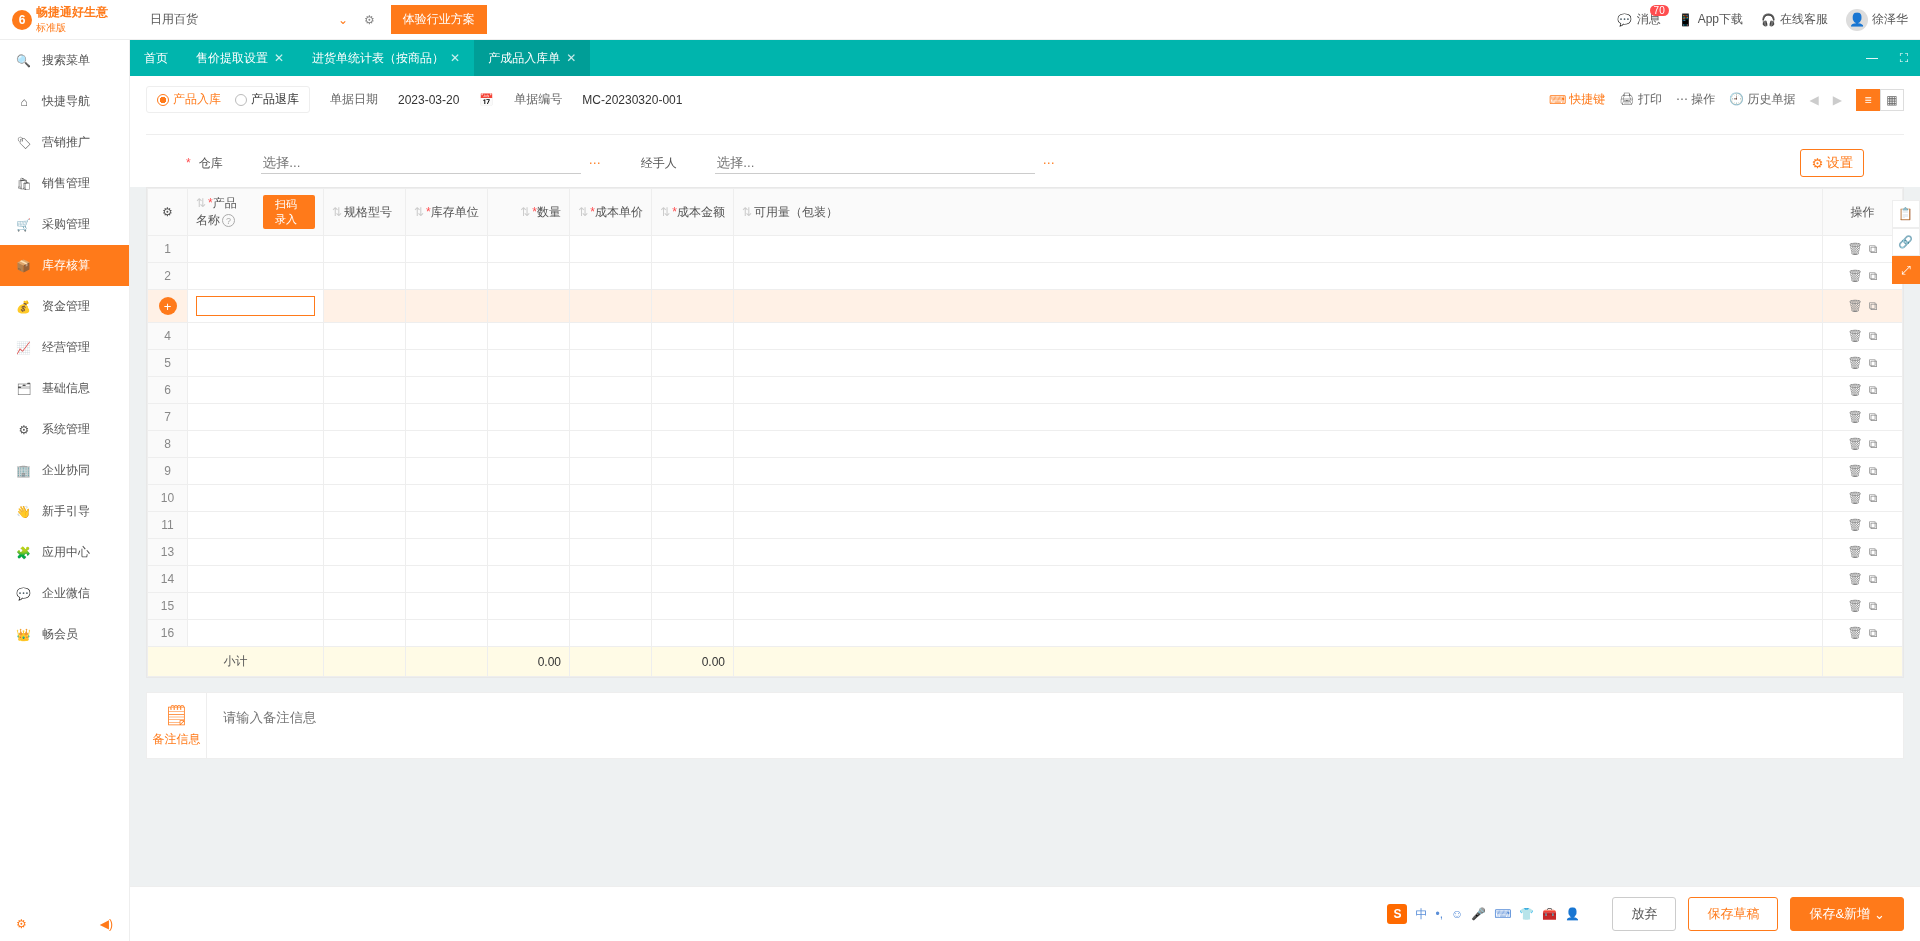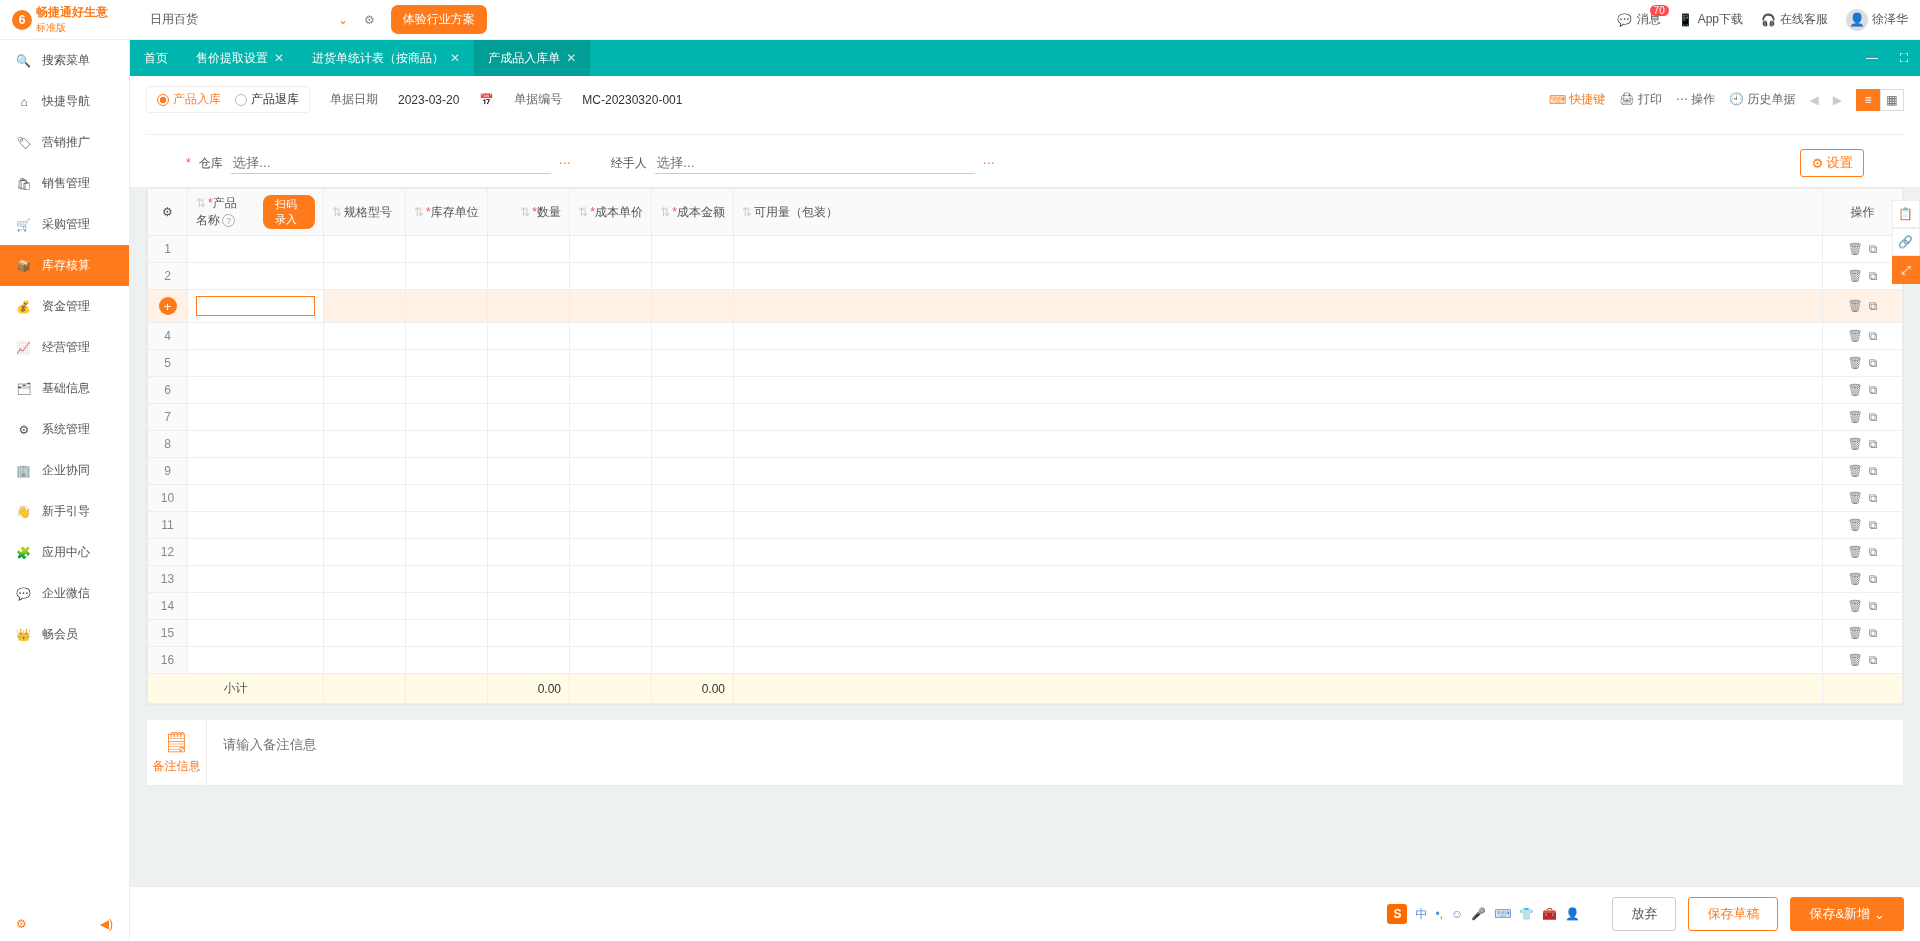--- a/index.html
+++ b/index.html
@@ -9,21 +9,21 @@
 
 
 .topbar { display: flex; align-items: center; height: 40px; padding: 0 12px; background: #fff; border-bottom: 1px solid #eee; }
 .logo-area { display: flex; align-items: center; width: 118px; }
 .logo-icon { width: 20px; height: 20px; border-radius: 50%; background: #ff7a1a; display: flex; align-items: center; justify-content: center; color: #fff; font-weight: bold; margin-right: 4px; }
 .logo-text { color: #ff7a1a; font-size: 12px; font-weight: bold; }
 .logo-sub { color: #ff7a1a; font-size: 10px; }
 .top-dropdown { margin-left: 20px; display: flex; align-items: center; color: #555; cursor: pointer; }
 .top-dropdown .chev { color: #ff7a1a; margin-left: 140px; }
 .gear-btn { margin-left: 16px; color: #888; cursor: pointer; }
-.try-btn { margin-left: 16px; background: #ff7a1a; color: #fff; padding: 6px 12px; border-radius: 7px; border: none; cursor: pointer; font-size: 12px; }
+.try-btn { margin-left: 16px; background: #ff7a1a; color: #fff; padding: 6px 12px; border-radius: 0; border: none; cursor: pointer; font-size: 12px; }
 .top-right { margin-left: auto; display: flex; align-items: center; gap: 18px; color: #555; }
 .top-right .item { display: flex; align-items: center; gap: 4px; cursor: pointer; position: relative; }
 .badge { position: absolute; top: -6px; right: -8px; background: #ff4d4f; color: #fff; border-radius: 8px; font-size: 10px; padding: 0 4px; }
 .avatar { width: 22px; height: 22px; border-radius: 50%; background: #ddd; display: inline-flex; align-items: center; justify-content: center; color: #999; font-size: 13px; }
 
 .main-row { display: flex; flex: 1; overflow: hidden; }
 
 
 .sidebar { width: 130px; background: #fff; border-right: 1px solid #eee; display: flex; flex-direction: column; }
 .side-item { display: flex; align-items: center; gap: 10px; padding: 12px 16px; color: #555; cursor: pointer; }
@@ -57,21 +57,21 @@
 .head-actions .hk { color: #ff7a1a; display: flex; align-items: center; gap: 3px; }
 .view-toggle { display: flex; }
 .view-toggle .vt { width: 24px; height: 22px; border: 1px solid #ddd; display: flex; align-items: center; justify-content: center; cursor: pointer; }
 .view-toggle .vt.active { background: #ff7a1a; color: #fff; border-color: #ff7a1a; }
 
 
 .form-fields { display: flex; align-items: center; gap: 40px; padding: 14px 40px 10px 40px; }
 .field { display: flex; align-items: center; gap: 8px; }
 .field .req { color: #ff4d4f; }
 .field .label { color: #555; }
-.field .input { border: none; border-bottom: 1px solid #ccc; min-width: 320px; padding: 3px 2px; color: #8b5cf6; background: transparent; }
+.field .input { border: none; border-bottom: 1px solid #ccc; min-width: 320px; padding: 3px 2px; color: #8b5cf6; background: transparent; margin-left: 30px; }
 .field .more { color: #ff7a1a; cursor: pointer; }
 .settings-btn { margin-left: auto; border: 1px solid #ff7a1a; color: #ff7a1a; padding: 4px 10px; border-radius: 3px; background: #fff; cursor: pointer; display: flex; align-items: center; gap: 3px; }
 
 
 .table-wrap { margin: 0 16px; background: #fff; border: 1px solid #e8e8e8; }
 table { border-collapse: collapse; width: 100%; table-layout: fixed; }
 th, td { border: 1px solid #eee; padding: 6px 8px; font-size: 12px; height: 26px; }
 thead th { background: #fafafa; color: #555; font-weight: normal; text-align: left; position: relative; }
 thead th .sort { color: #ccc; margin-right: 2px; }
 thead th .req { color: #ff4d4f; }
@@ -85,21 +85,21 @@
 col.c-avail { }
 col.c-actions { width: 80px; }
 td.num { text-align: center; color: #888; background: #fafafa; }
 td.actions { text-align: center; color: #888; }
 td.actions span { cursor: pointer; margin: 0 3px; }
 tr.active-row td { background: #fff1e6; }
 tr.active-row td.num { background: #fff1e6; }
 tr.active-row td.name-cell { background: #fff; }
 .add-btn { width: 18px; height: 18px; border-radius: 50%; background: #ff7a1a; color: #fff; display: inline-flex; align-items: center; justify-content: center; font-size: 13px; }
 .name-cell .cell-box { border: 1px solid #ff7a1a; height: 20px; display: block; }
-.scan-btn { background: #ff7a1a; color: #fff; padding: 2px 12px; border-radius: 8px; font-size: 11px; float: right; margin-left: 16px; }
+.scan-btn { background: #ff7a1a; color: #fff; padding: 2px 12px; border-radius: 2px; font-size: 11px; float: right; margin-left: 16px; }
 .th-name { display: flex; align-items: center; justify-content: space-between; }
 .help-ico { display:inline-block; width:13px;height:13px;border-radius:50%;border:1px solid #aaa;color:#aaa;font-size:9px;text-align:center;line-height:12px;margin-left:2px; }
 tfoot td { background: #fffbe6; text-align: right; }
 tfoot td.lbl { text-align: center; color: #555; }
 
 
 .notes-wrap { margin: 14px 16px 0 16px; background: #fff; display: flex; border: 1px solid #eee; }
 .notes-side { width: 60px; display: flex; flex-direction: column; align-items: center; justify-content: center; gap: 4px; color: #ff7a1a; border-right: 1px solid #eee; padding: 10px 0; }
 .notes-side .ico { font-size: 20px; }
 .notes-input { flex: 1; border: none; padding: 16px; color: #aaa; resize: none; }
@@ -457,31 +457,20 @@
                 <td></td>
                 <td></td>
                 <td></td>
                 <td></td>
                 <td></td>
                 <td></td>
                 <td></td>
                 <td class="actions"><span>🗑</span><span>⧉</span></td>
               </tr>
               <tr>
-                <td class="num">12</td>
-                <td></td>
-                <td></td>
-                <td></td>
-                <td></td>
-                <td></td>
-                <td></td>
-                <td></td>
-                <td class="actions"><span>🗑</span><span>⧉</span></td>
-              </tr>
-              <tr>
                 <td class="num">13</td>
                 <td></td>
                 <td></td>
                 <td></td>
                 <td></td>
                 <td></td>
                 <td></td>
                 <td></td>
                 <td class="actions"><span>🗑</span><span>⧉</span></td>
               </tr>

